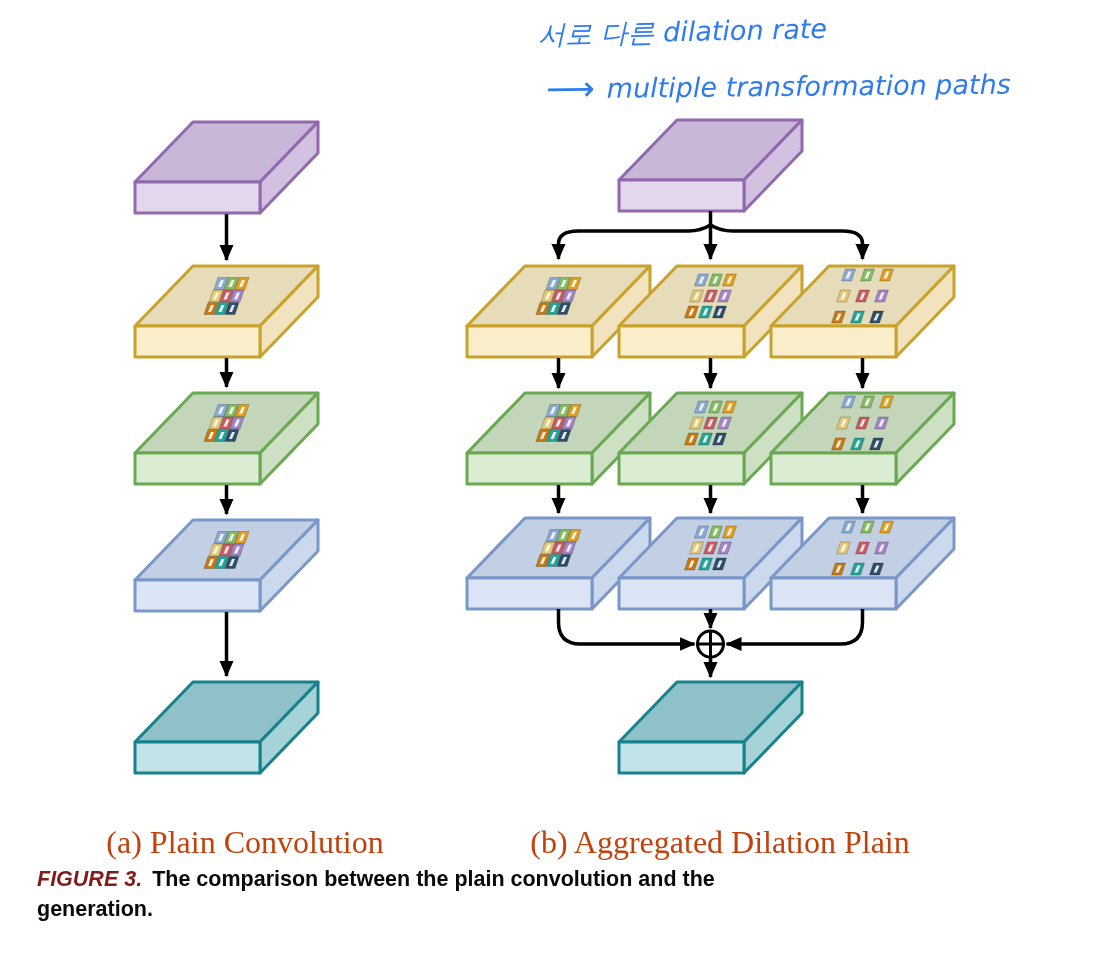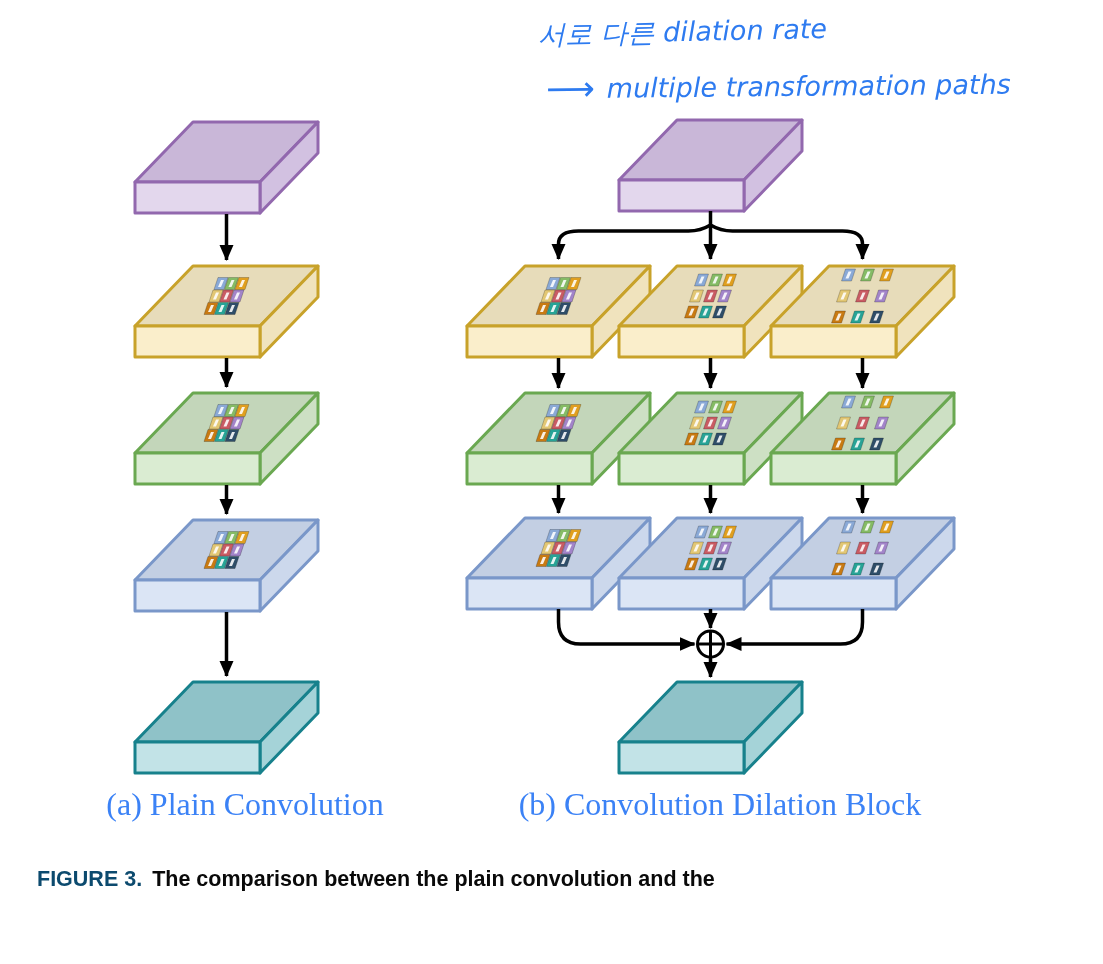--- a/index.html
+++ b/index.html
@@ -6,21 +6,21 @@
   #page{position:relative;width:1103px;height:964px;background:#ffffff;overflow:hidden;
         font-family:"Liberation Sans",sans-serif;}
   #scene{position:absolute;left:0;top:0;}
   .hand{position:absolute;font-family:"DejaVu Sans",sans-serif;font-style:italic;
         font-weight:500;white-space:nowrap;}
   #hand-line1{left:538px;top:14px;font-size:27px;transform:rotate(-1.2deg);}
   #hand-line2{left:546px;top:66px;font-size:27px;transform:rotate(-0.6deg);}
   #hand-line2 .hand-arrow{font-size:34px;font-style:normal;margin-right:14px;
         letter-spacing:-2px;vertical-align:-2px;}
   .subcaption{position:absolute;font-family:"Liberation Serif",serif;font-size:32px;
-        color:#3b82f6;text-align:center;white-space:nowrap;}
+        color:#c2410c;text-align:center;white-space:nowrap;margin-top:38px;}
   #caption-a{left:35px;top:786px;width:420px;}
   #caption-b{left:450px;top:786px;width:540px;}
   #fig-caption{position:absolute;left:37px;top:864px;width:1030px;
         font-family:"Liberation Sans",sans-serif;font-weight:bold;
         font-size:21.5px;line-height:30px;color:#090909;}
   #fig-caption .fig-label{margin-right:10px;}
   .cap-line{white-space:nowrap;}
 </style>
 </head>
 <body>
@@ -377,21 +377,22 @@
         <polygon points="619,742 744,742 744,773 619,773" fill="#c2e3e7" stroke="#17818c" stroke-width="3" stroke-linejoin="round"></polygon>
       </g>
     </svg>
 
   <div class="hand" id="hand-line1" style="color: rgb(46, 123, 240);">서로 다른 dilation rate</div>
   <div class="hand" id="hand-line2" style="color: rgb(46, 123, 240);">
     <span class="hand-arrow">⟶</span><span>multiple transformation paths</span>
   </div>
 
   <div class="subcaption" id="caption-a">(a) Plain Convolution</div>
-  <div class="subcaption" id="caption-b">(b) Convolution Dilation Block</div>
+  <div class="subcaption" id="caption-b">(b) Aggregated Dilation Plain</div>
 
   <div id="fig-caption">
     <div class="cap-line">
-      <span class="fig-label" style="color: #0c4a6e;">FIGURE 3.</span><span>The comparison between the plain convolution and the</span>
+      <span class="fig-label" style="color: #7f1d1d; font-style: italic;">FIGURE 3.</span><span>The comparison between the plain convolution and the</span>
     </div>
+    <div class="cap-line">generation.</div>
   </div>
 
 </div>
 
 </body></html>

